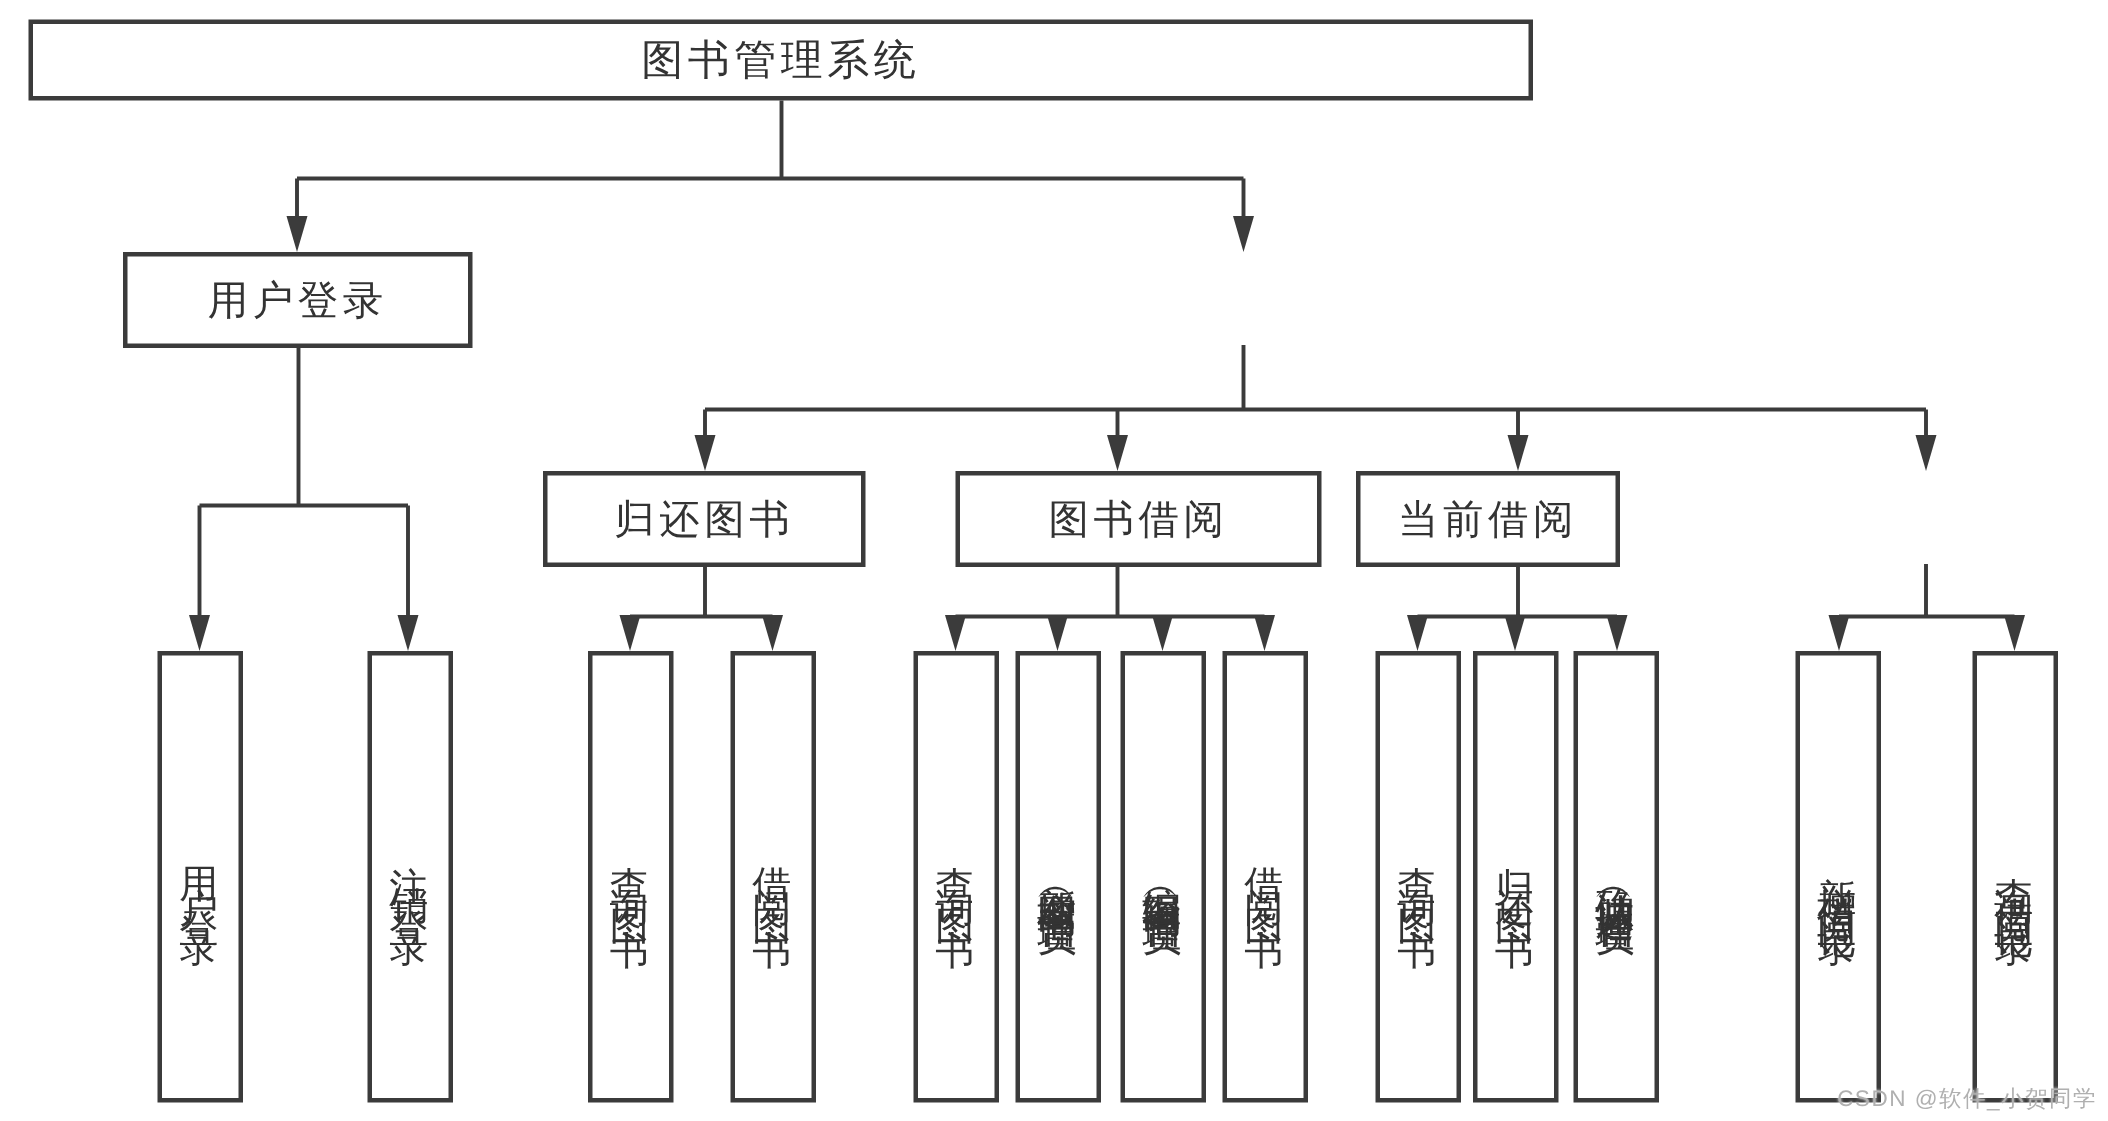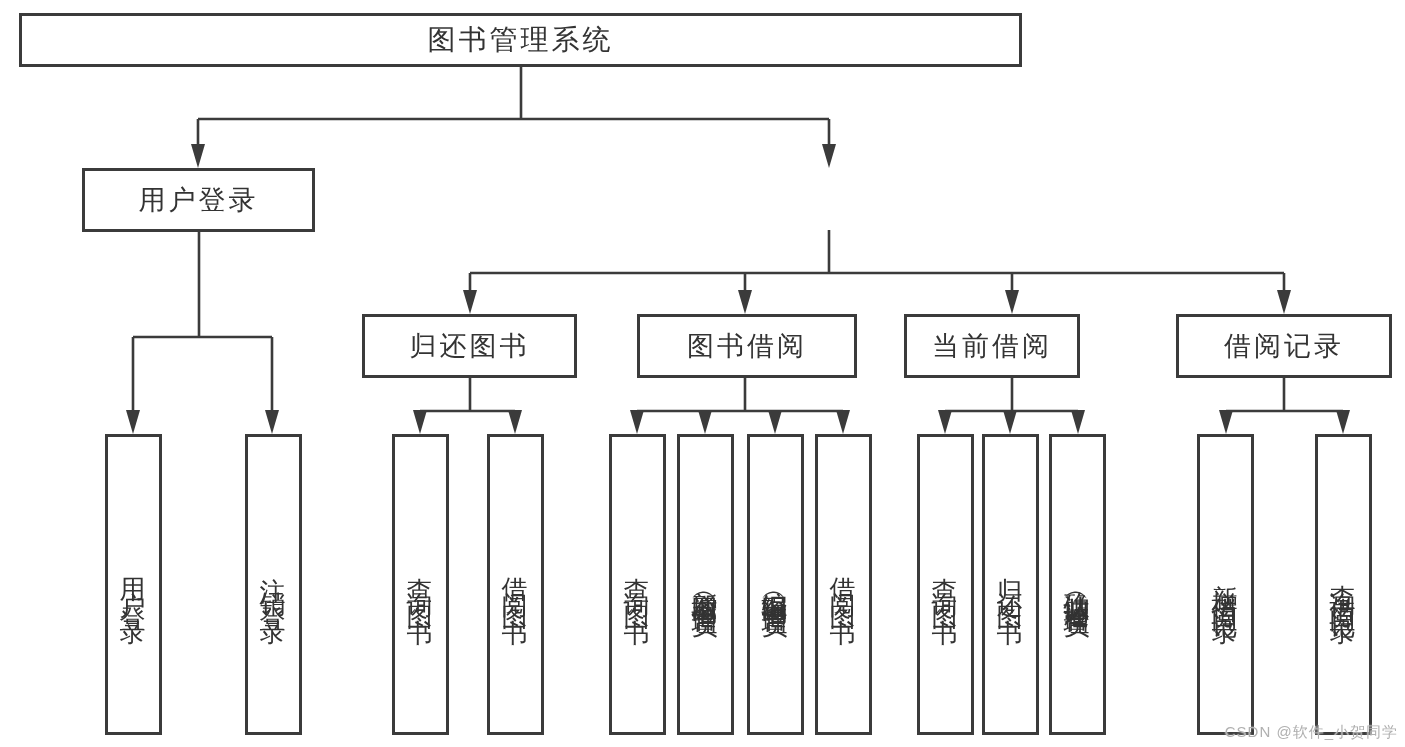--- a/index.html
+++ b/index.html
@@ -83,23 +83,22 @@
       <polygon points="1219,410 1233,410 1226,434"></polygon>
       <polygon points="1336,410 1350,410 1343,434"></polygon>
     </g>
   </svg>
 
   <div class="box root-box">图书管理系统</div>
 
   <div class="box lvl2" style="left:82px;width:233px;">用户登录</div>
 
   <div class="box lvl3" style="left:362px;width:215px;">归还图书</div>
-  <div class="box lvl3" style="left:637px;width:220px;">图书借阅</div>
+  <div class="box lvl3" style="left:637px;width:244px;">图书借阅</div>
   <div class="box lvl3" style="left:904px;width:176px;">当前借阅</div>
-  <div class="box lvl3" style="left:1176px;width:216px;">借阅记录</div>
 
   <div class="box leaf short" style="left:105px;">用户登录</div>
   <div class="box leaf short" style="left:245px;">注销登录</div>
 
   <div class="box leaf short" style="left:392px;">查询图书</div>
   <div class="box leaf short" style="left:487px;">借阅图书</div>
 
   <div class="box leaf short" style="left:609px;">查询图书</div>
   <div class="box leaf long" style="left:677px;">新增图书（管理员）</div>
   <div class="box leaf long" style="left:747px;">编辑图书（管理员）</div>

